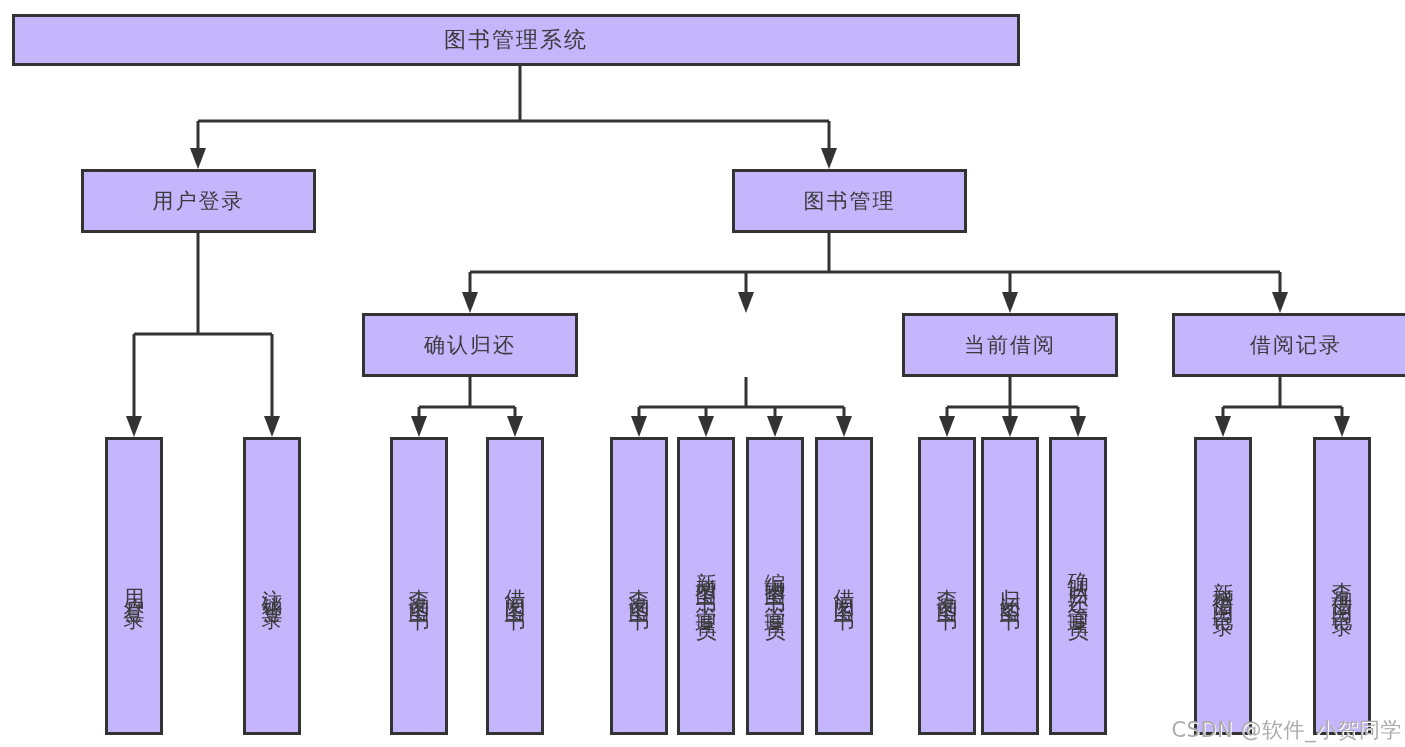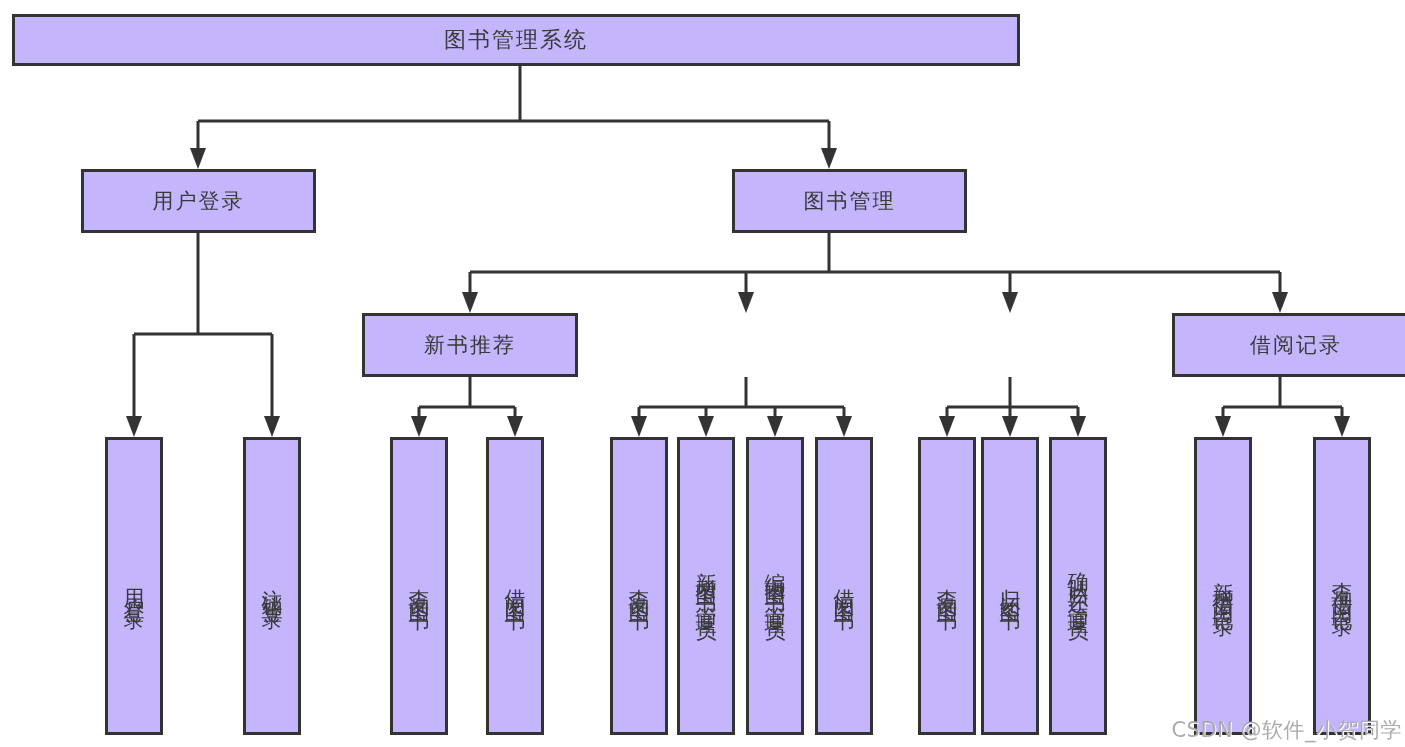--- a/index.html
+++ b/index.html
@@ -65,21 +65,22 @@
       <polygon points="1223,437 1215,416 1231,416"></polygon>
       <polygon points="1342,437 1334,416 1350,416"></polygon>
     </g>
   </svg>
 
   <div class="node" style="left:12px; top:14px; width:1008px; height:52px; font-size:22px;">图书管理系统</div>
 
   <div class="node" style="left:81px; top:169px; width:235px; height:64px;">用户登录</div>
   <div class="node" style="left:712px; top:169px; width:235px; height:64px;margin-left:20px;">图书管理</div>
 
-  <div class="node" style="left:362px; top:313px; width:216px; height:64px;">新书推荐</div>
+  <div class="node" style="left:362px; top:313px; width:216px; height:64px;">确认归还</div>
+  <div class="node" style="left:902px; top:313px; width:216px; height:64px;">当前借阅</div>
   <div class="node" style="left:1172px; top:313px; width:248px; height:64px;">借阅记录</div>
 
   <div class="node" style="left:105px; top:437px; width:58px; height:298px;">
     <span class="vt">用户登录</span>
   </div>
   <div class="node" style="left:243px; top:437px; width:58px; height:298px;">
     <span class="vt">注销登录</span>
   </div>
 
   <div class="node" style="left:390px; top:437px; width:58px; height:298px;">

